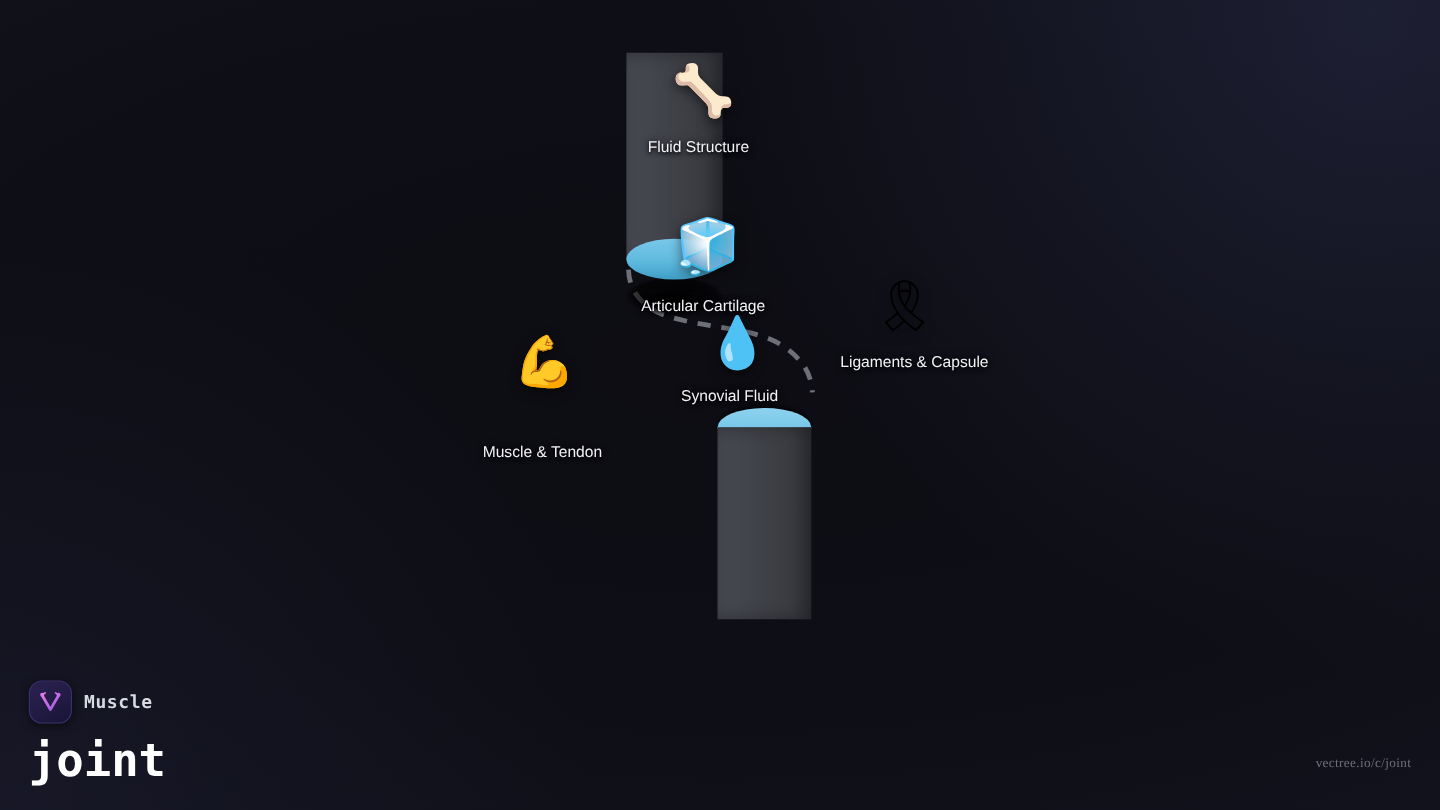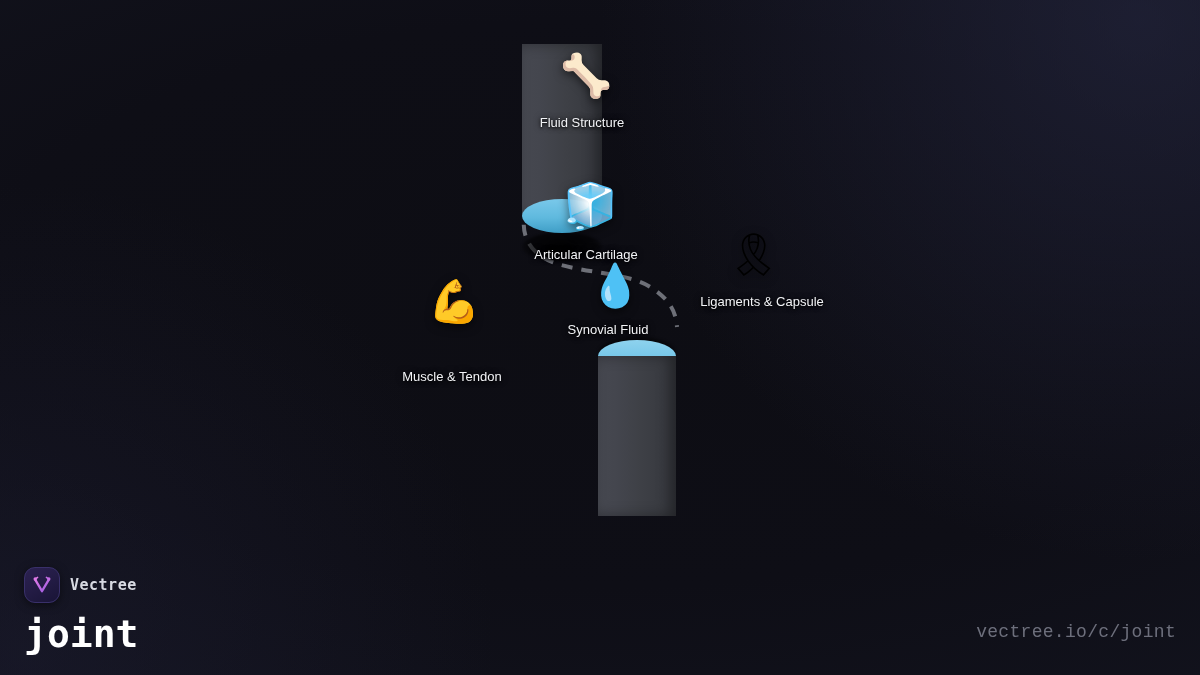--- a/index.html
+++ b/index.html
@@ -124,22 +124,22 @@
     font-size: 38px;
     font-weight: bold;
     color: #ffffff;
     letter-spacing: 0px;
     line-height: 1;
   }
   .url {
     position: absolute;
     right: 24px;
     bottom: 33px;
-    font-family: Liberation Mono, monospace;
-    font-size: 18px;
+    font-family: Liberation Serif, serif;
+    font-size: 11px;
     color: #6d6f7c;
     letter-spacing: 0.3px;
   }
 </style>
 </head>
 <body>
 
 <div class="stage">
 
   <div class="vignette"></div>
@@ -197,20 +197,20 @@
               <stop offset="100%" stop-color="#9b5ae0"></stop>
             </linearGradient>
           </defs>
           <path d="M4.2 4.6 L11 16.2 L17.8 4.6" fill="none" stroke="url(#vg)" stroke-width="2.3" stroke-linecap="round" stroke-linejoin="round"></path>
           <circle cx="4.2" cy="4.0" r="1.7" fill="#e07ae8"></circle>
           <circle cx="17.8" cy="4.0" r="1.7" fill="#c56ee6"></circle>
           <path d="M6.6 2.4 L4.2 4.2" stroke="#e07ae8" stroke-width="1.5" stroke-linecap="round"></path>
           <path d="M15.4 2.4 L17.8 4.2" stroke="#c56ee6" stroke-width="1.5" stroke-linecap="round"></path>
         </svg>
       </div>
-      <div class="brand-name">Vectree</div>
+      <div class="brand-name">Muscle</div>
     </div>
     <div class="brand-title">joint</div>
   </div>
 
   <div class="url">vectree.io/c/joint</div>
 
 </div>
 
 </body></html>

